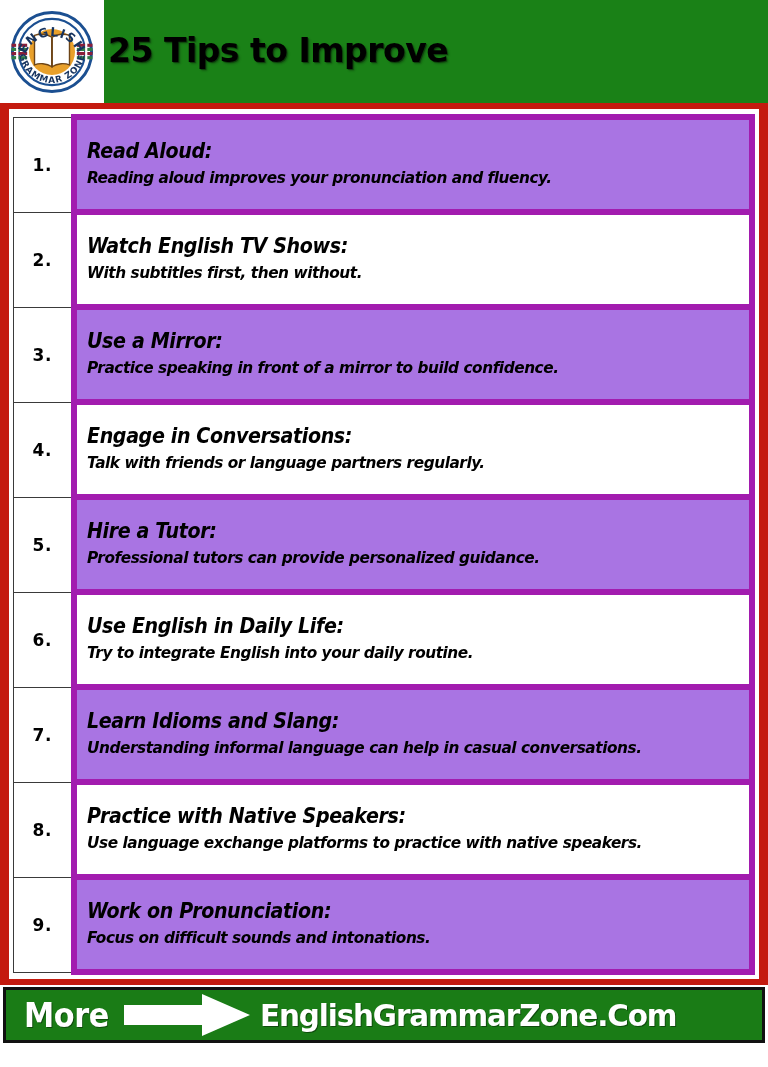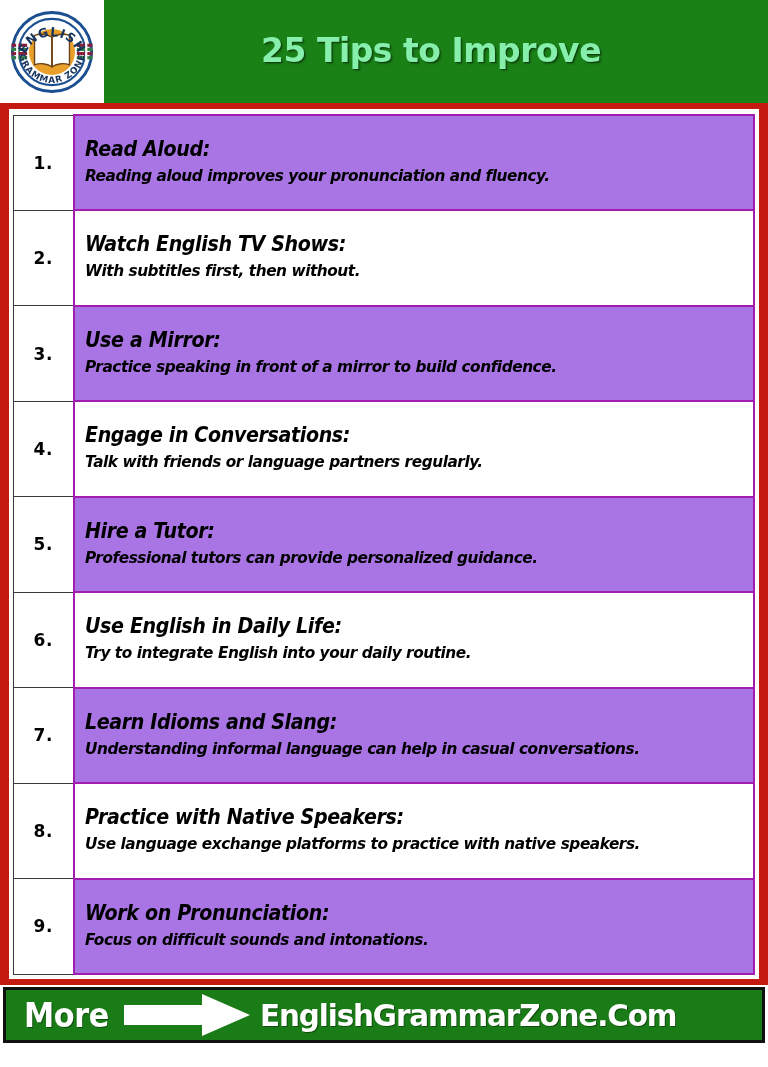--- a/index.html
+++ b/index.html
@@ -29,22 +29,22 @@
     flex: 0 0 104px;
     display: flex;
     align-items: center;
     justify-content: center;
   }
 
   .logo-svg { display: block; }
 
   .header-title {
     flex: 1;
-    text-align: center;
-    color: #86efac;
+    text-align: left;
+    color: #000000;
     font-family: "DejaVu Sans", sans-serif;
     font-weight: bold;
     font-size: 33px;
     line-height: 1.12;
     letter-spacing: -0.5px;
     text-shadow: 1px 1px 0 rgba(0,0,0,0.35), 2px 2px 2px rgba(0,0,0,0.25);
     padding: 0 14px 0 4px;
   }
   .header-title .line { display: block; white-space: nowrap; }
 
@@ -76,21 +76,21 @@
     text-align: center;
     vertical-align: middle;
     font-family: "DejaVu Sans", sans-serif;
     font-weight: bold;
     font-size: 17px;
     color: #000000;
     letter-spacing: 0.5px;
   }
 
   .txt-cell {
-    border: 2px solid #a21caf;
+    border: 6px solid #a21caf;
     vertical-align: middle;
     padding: 4px 8px 6px 10px;
   }
 
   .row-purple .txt-cell { background: #a974e3; }
   .row-white  .txt-cell { background: #ffffff; margin-top: 35px; }
 
   .tip-title {
     font-family: "DejaVu Sans", sans-serif;
     font-weight: bold;

